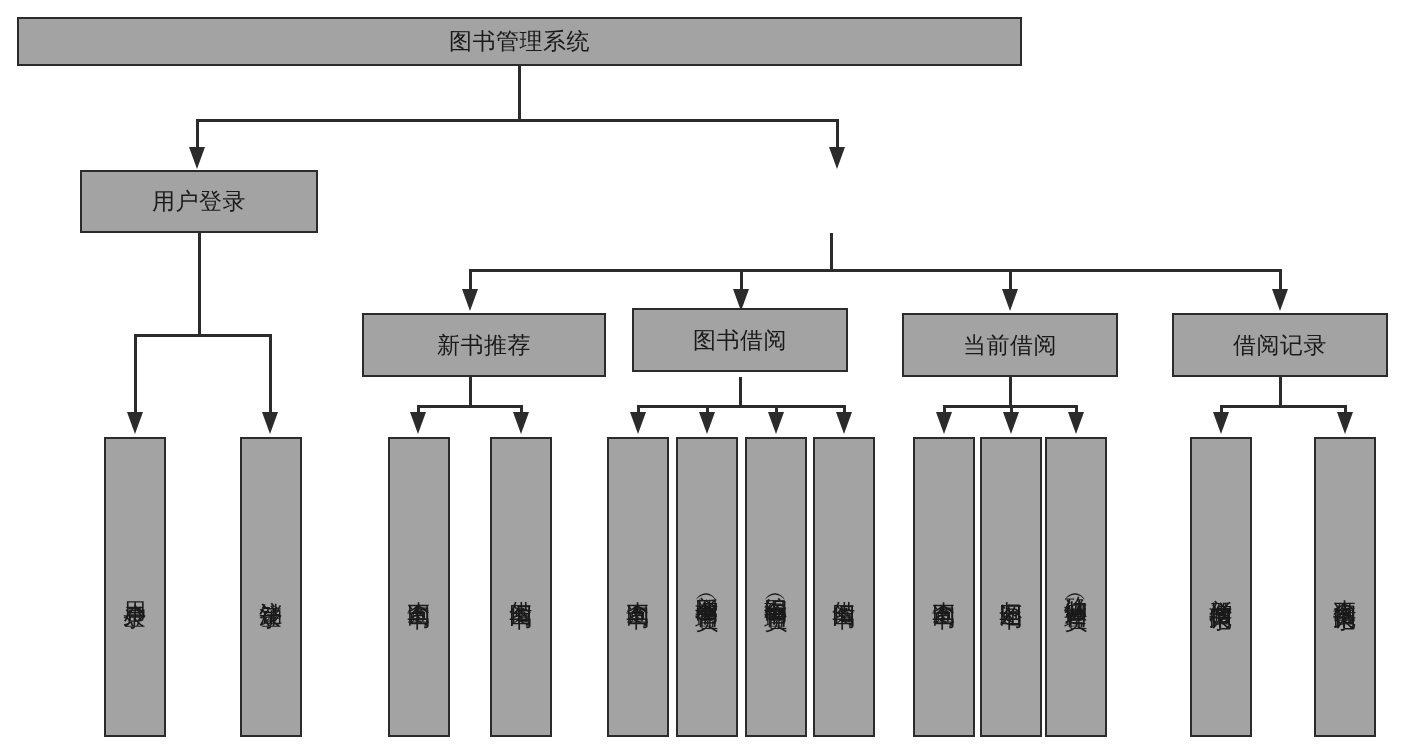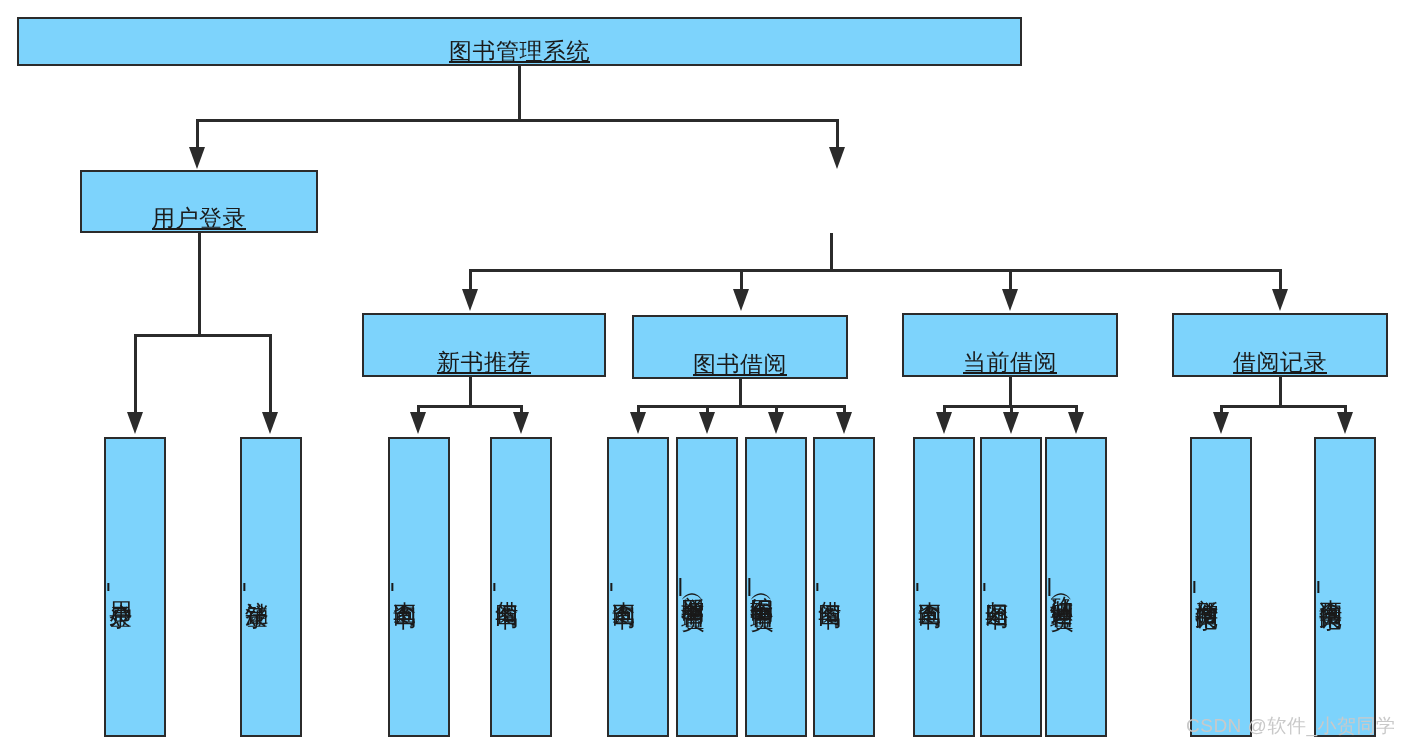--- a/index.html
+++ b/index.html
@@ -12,26 +12,25 @@
     width: 1405px;
     height: 747px;
     background: #ffffff;
     overflow: hidden;
     font-family: "Liberation Sans", "DejaVu Sans", sans-serif;
   }
   .node {
     position: absolute;
     box-sizing: border-box;
     border: 2.5px solid #2b2b2b;
-    background: #7dd3fc;
+    background: #a3a3a3;
     display: flex;
-    align-items: flex-end;
+    align-items: center;
     justify-content: center;
     color: #1a1a1a;
-    text-decoration: underline;
   }
   .node-h {
     font-size: 23px;
     line-height: 1.15;
     letter-spacing: 0.5px;
   }
   .node-v {
     writing-mode: vertical-rl;
     text-orientation: upright;
     font-size: 23px;
@@ -99,21 +98,21 @@
   <div class="edge edge-v" style="left:740px; top:269px; width:2.5px; height:22px;"></div>
   <div class="arrow" style="left:733px; top:289px;"></div>
   <div class="edge edge-v" style="left:1009px; top:269px; width:2.5px; height:22px;"></div>
   <div class="arrow" style="left:1002px; top:289px;"></div>
   <div class="edge edge-v" style="left:1279px; top:269px; width:2.5px; height:22px;"></div>
   <div class="arrow" style="left:1272px; top:289px;"></div>
 
   <div class="node node-h" style="left:362px; top:313px; width:244px; height:64px;">
     <span>新书推荐</span>
   </div>
-  <div class="node node-h" style="left:632px; top:315px; width:216px; height:64px;">
+  <div class="node node-h" style="left:632px; top:308px; width:216px; height:64px;">
     <span>图书借阅</span>
   </div>
   <div class="node node-h" style="left:902px; top:313px; width:216px; height:64px;">
     <span>当前借阅</span>
   </div>
   <div class="node node-h" style="left:1172px; top:313px; width:216px; height:64px;">
     <span>借阅记录</span>
   </div>
 
   <div class="edge edge-v" style="left:469px; top:377px; width:2.5px; height:30px;"></div>
@@ -187,15 +186,14 @@
     <span>确认归还（管理员）</span>
   </div>
 
   <div class="node node-v" style="left:1190px; top:437px; width:62px; height:300px;">
     <span>新增借阅记录</span>
   </div>
   <div class="node node-v" style="left:1314px; top:437px; width:62px; height:300px;">
     <span>查询借阅记录</span>
   </div>
 
-  <div class="watermark" style="left:1186px; top:713px;">CSDN @软件_小贺同学</div>
 
 </div>
 
 </body></html>

